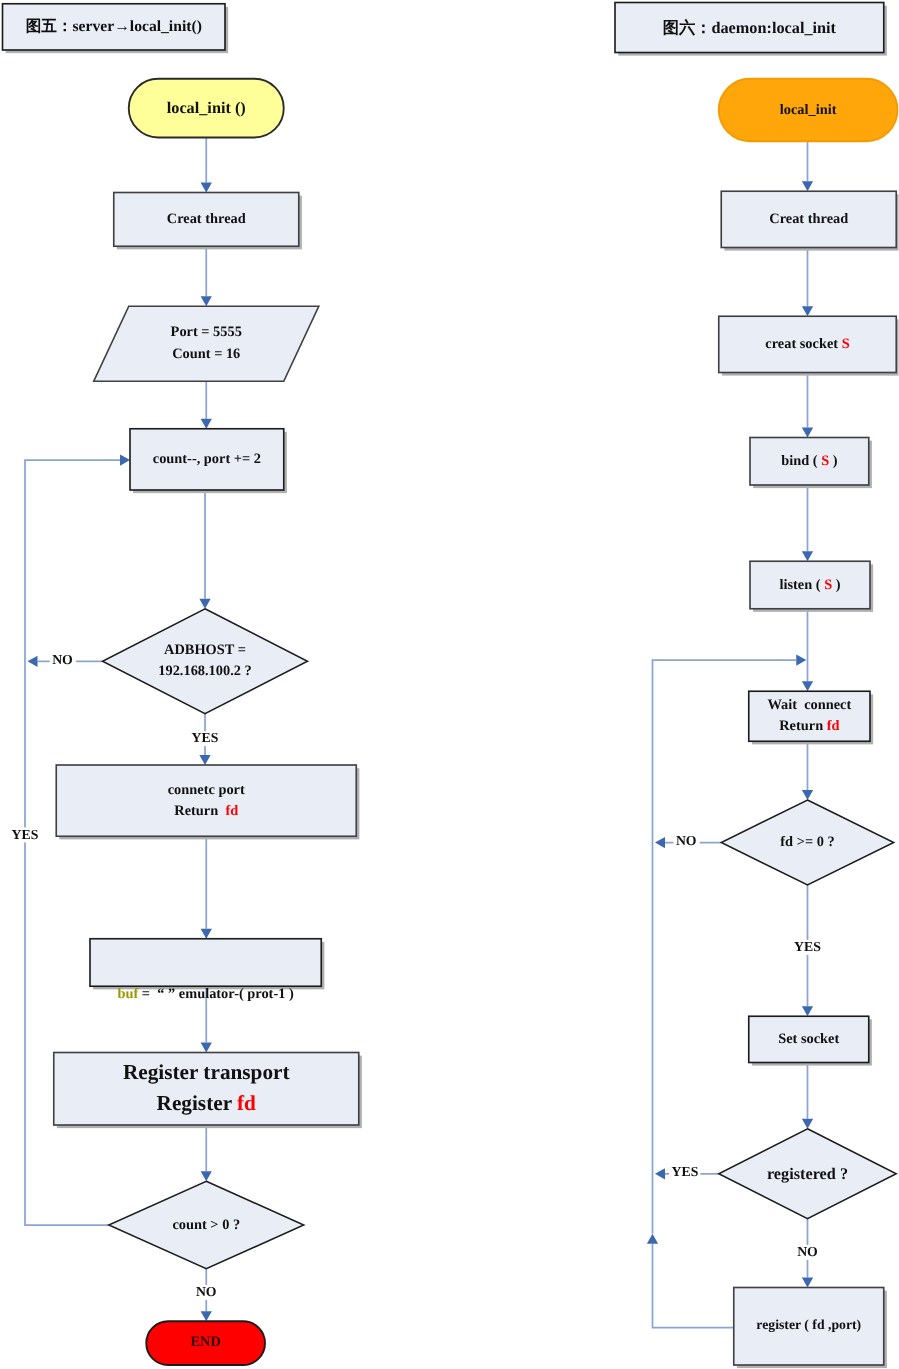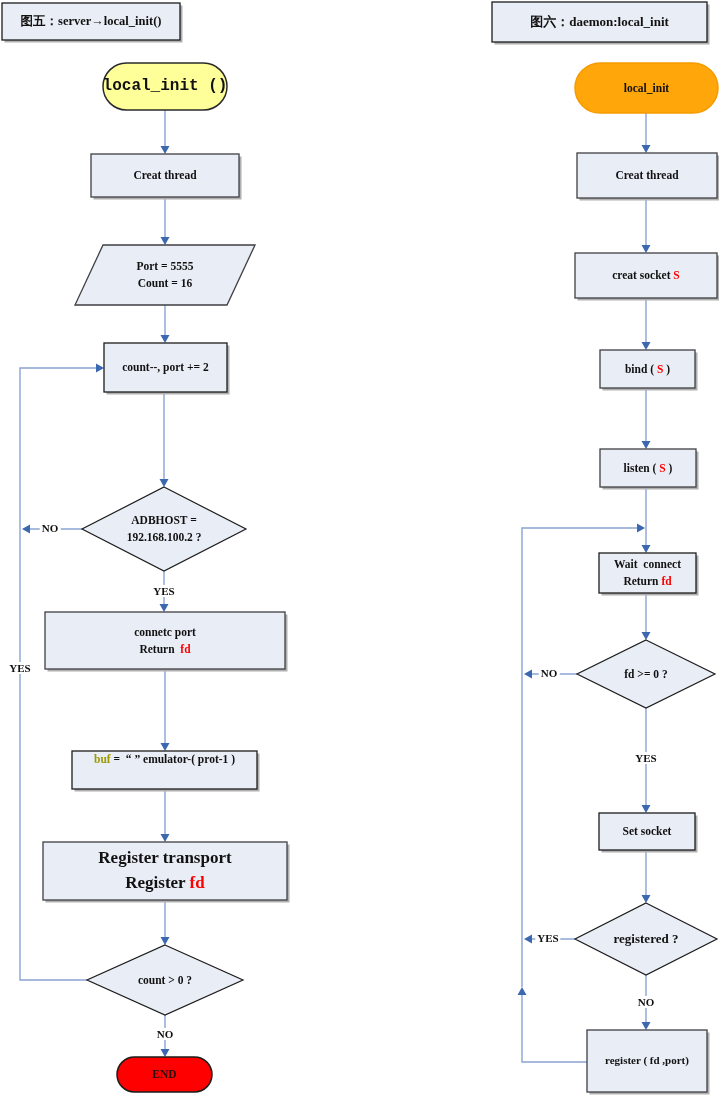--- a/index.html
+++ b/index.html
@@ -113,42 +113,42 @@
       <rect x="601.5" y="815.5" width="96" height="37" fill="#B0B0B0"></rect>
       <rect x="599" y="813" width="96" height="37" fill="#E9EDF5" stroke="#1C1C1C" stroke-width="1.3"></rect>
       <polygon points="646,903 717,939 646,975 575,939" fill="#E9EDF5" stroke="#1C1C1C" stroke-width="1.2"></polygon>
       <rect x="589.5" y="1032.5" width="120" height="62" fill="#B0B0B0"></rect>
       <rect x="587" y="1030" width="120" height="62" fill="#E9EDF5" stroke="#3F3F44" stroke-width="1.3"></rect>
     </svg>
   <div id="node-layer">
       <div class="ntext" style="left: 2px; top: 3px; width: 178px; height: 37px; font-size: 12.5px;">
         <div><span>图五：server→local_init()</span></div>
       </div>
-      <div class="ntext" style="left: 103px; top: 63px; width: 124px; height: 47px; font-size: 16px; font-family: Liberation Mono, monospace;">
+      <div class="ntext" style="left: 103px; top: 63px; width: 124px; height: 47px; font-size: 13px;">
         <div><span>local_init ()</span></div>
       </div>
       <div class="ntext" style="left: 91px; top: 154px; width: 148px; height: 43px; font-size: 11.5px;">
         <div><span>Creat thread</span></div>
       </div>
       <div class="ntext" style="left: 75px; top: 245px; width: 180px; height: 60px; font-size: 11.5px;">
         <div><span>Port = 5555</span></div>
         <div><span>Count = 16</span></div>
       </div>
       <div class="ntext" style="left: 104px; top: 343px; width: 123px; height: 49px; font-size: 11.5px;">
         <div><span>count--, port += 2</span></div>
       </div>
       <div class="ntext" style="left: 82px; top: 487px; width: 164px; height: 84px; font-size: 11.5px;">
         <div><span>ADBHOST =</span></div>
         <div><span>192.168.100.2 ?</span></div>
       </div>
       <div class="ntext" style="left: 45px; top: 612px; width: 240px; height: 57px; font-size: 11.5px; border-radius: 20px;">
         <div><span>connetc port</span></div>
         <div><span>Return  </span><span style="color: rgb(255, 0, 0);">fd</span></div>
       </div>
-      <div class="ntext" style="left: 72px; top: 740px; width: 185px; height: 38px; font-size: 11.5px;">
+      <div class="ntext" style="left: 72px; top: 776px; width: 185px; height: 38px; font-size: 11.5px;">
         <div><span style="color: rgb(156, 152, 0);">buf</span><span> =  “ ” emulator-( prot-1 )</span></div>
       </div>
       <div class="ntext" style="left: 43px; top: 842px; width: 244px; height: 58px; font-size: 17px;">
         <div><span>Register transport</span></div>
         <div><span>Register </span><span style="color: rgb(255, 0, 0);">fd</span></div>
       </div>
       <div class="ntext" style="left: 87px; top: 945px; width: 156px; height: 70px; font-size: 11.5px;">
         <div><span>count &gt; 0 ?</span></div>
       </div>
       <div class="ntext" style="left: 117px; top: 1057px; width: 95px; height: 35px; font-size: 11.5px; color: rgb(43, 14, 14);">

